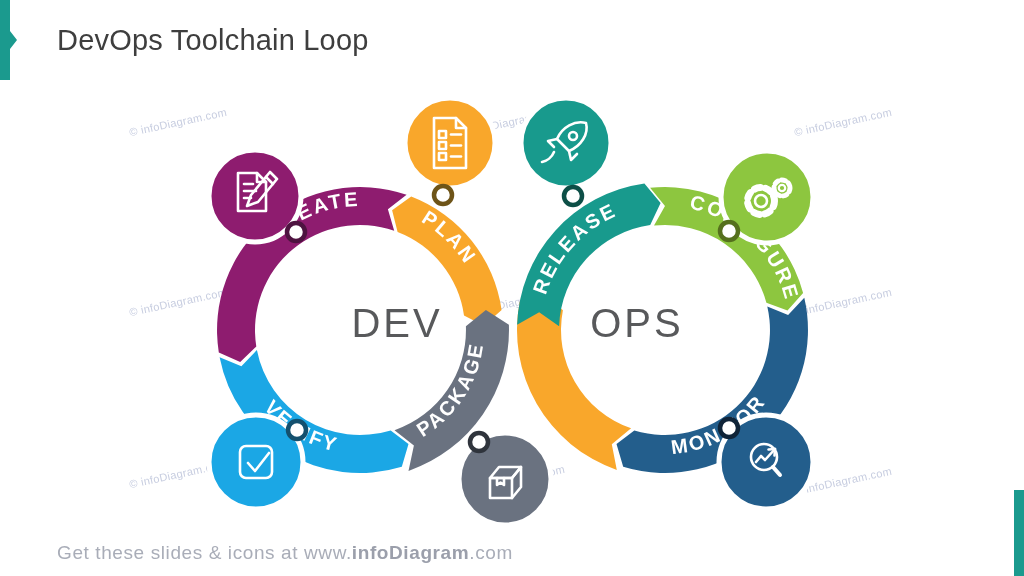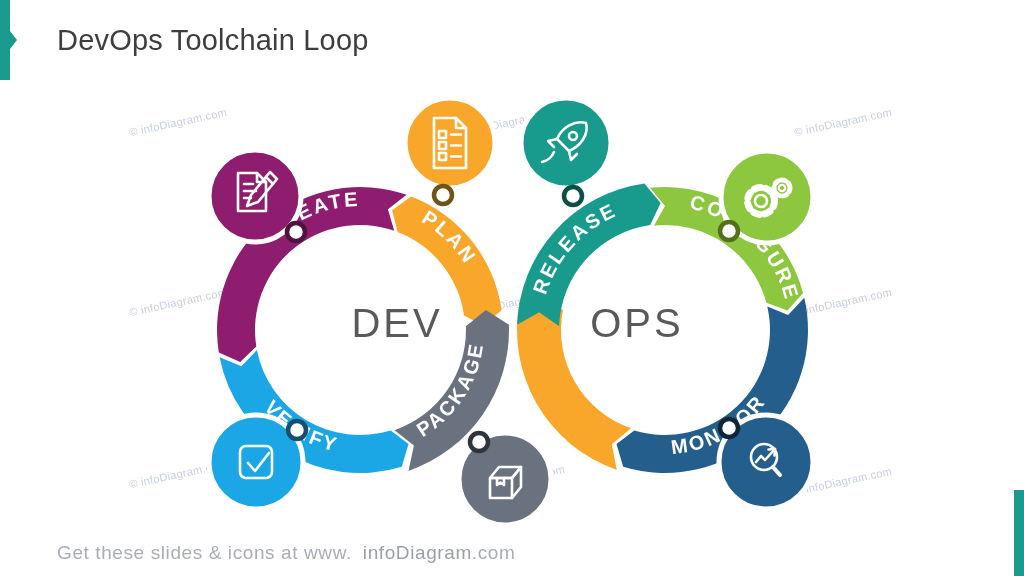--- a/index.html
+++ b/index.html
@@ -17,21 +17,21 @@
   .wm{
     position:absolute;font-size:11px;color:#c7cde0;white-space:nowrap;
     transform:translate(-50%,-50%) rotate(-12deg);letter-spacing:0.3px;
     z-index:1;
   }
   #diagram{position:absolute;left:0;top:0;z-index:2;}
   .footer{
     position:absolute;left:57px;top:542px;font-size:19px;color:#a9adb8;
     letter-spacing:0.6px;z-index:3;
   }
-  .footer b{font-weight:400;color:#9b9fab;margin-left:11px;}
+  .footer b{font-weight:700;color:#9b9fab;}
   .arc-label{
     font-family:"Liberation Sans",sans-serif;font-size:20px;font-weight:700;
     fill:#ffffff;letter-spacing:2.5px;
   }
   .center-label{
     font-family:"Liberation Sans",sans-serif;font-size:40px;font-weight:400;
     letter-spacing:3px;
   }
 </style>
 </head>

